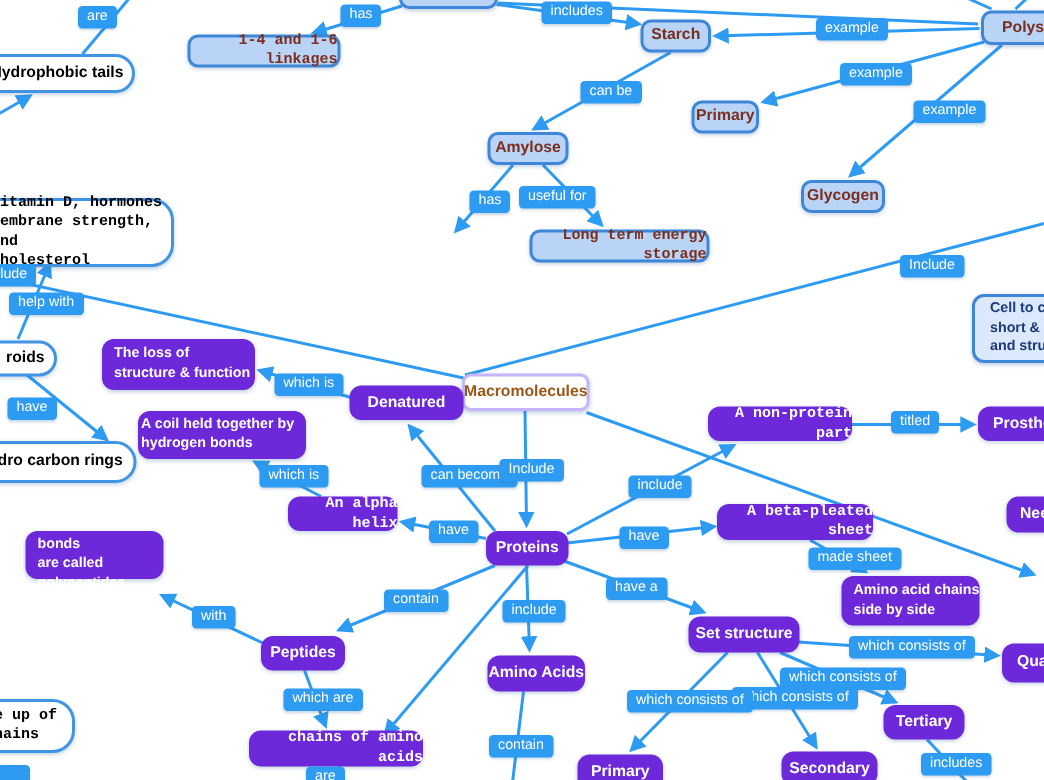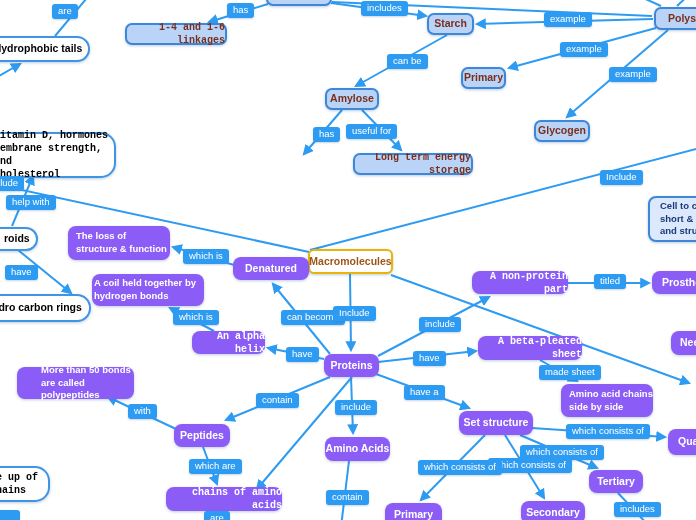--- a/index.html
+++ b/index.html
@@ -3,23 +3,23 @@
 <meta charset="utf-8">
 <style>
   html,body{margin:0;padding:0;background:#fff;}
   .canvas{position:relative;width:696px;height:520px;overflow:hidden;background:#ffffff;
           font-family:"Liberation Sans","DejaVu Sans",sans-serif;}
   .edges{position:absolute;left:0;top:0;width:696px;height:520px;}
   .node{position:absolute;box-sizing:border-box;display:flex;align-items:center;justify-content:center;
         font-weight:bold;white-space:pre-line;line-height:1.3;font-size:10.5px;
         box-shadow:0 1px 3px rgba(40,90,150,.30);text-align:right;}
   .bn{background:#b9d4f6;border:2px solid #3e87d8;border-radius:7px;color:#7a2e1d;}
-  .kn{background:#8b5cf6;border-radius:8px;color:#ffffff;}
+  .kn{background:#6d28d9;border-radius:8px;color:#ffffff;}
   .wn{background:#ffffff;border:2px solid #4094e4;border-radius:15px;color:#000000;}
-  .mn{background:#ffffff;border:2px solid #eab308;border-radius:6px;color:#9c5718;}
+  .mn{background:#ffffff;border:2px solid #c4b5fd;border-radius:6px;color:#9c5718;}
   .lt{background:#dce8fc;border:2px solid #3e87d8;border-radius:8px;color:#1a3a7a;}
   .tl{justify-content:flex-start;text-align:left;}
   .f10{font-size:10px;font-family:Liberation Mono, monospace;}
   .f95{font-size:9.5px;line-height:1.35;}
   .lb{position:absolute;background:#2e9bf2;color:#fff;font-size:9.5px;line-height:1.15;
       padding:2px 6px;border-radius:3px;white-space:nowrap;box-shadow:0 1px 2px rgba(40,90,150,.25);}
 </style>
 </head>
 <body>
 
@@ -107,21 +107,21 @@
   <div class="node kn f10" style="left:472px;top:271px;width:96px;height:23px">A non-protein part</div>
   <div class="node kn tl" style="left:652px;top:271px;width:82px;height:23px;padding-left:10px">Prosthet</div>
   <div class="node kn f10" style="left:478px;top:336px;width:104px;height:24px">A beta-pleated sheet</div>
   <div class="node kn tl" style="left:671px;top:331px;width:58px;height:24px;padding-left:9px">Nee</div>
   <div class="node kn tl f95" style="left:561px;top:384px;width:92px;height:33px;padding-left:8px">Amino acid chains
 side by side</div>
   <div class="node kn" style="left:324px;top:354px;width:55px;height:23px">Proteins</div>
   <div class="node kn" style="left:325px;top:437px;width:65px;height:24px">Amino Acids</div>
   <div class="node kn" style="left:459px;top:411px;width:74px;height:24px">Set structure</div>
   <div class="node kn" style="left:174px;top:424px;width:56px;height:23px">Peptides</div>
-  <div class="node kn tl f95" style="left:17px;top:367px;width:117px;height:32px;padding-left:24px">More than 50 bonds
+  <div class="node kn tl f95" style="left:17px;top:354px;width:92px;height:32px;padding-left:8px">More than 50 bonds
 are called polypeptides</div>
   <div class="node kn f10" style="left:166px;top:487px;width:116px;height:24px">chains of amino acids</div>
   <div class="node kn" style="left:589px;top:470px;width:54px;height:23px">Tertiary</div>
   <div class="node kn" style="left:521px;top:501px;width:64px;height:23px">Secondary</div>
   <div class="node kn" style="left:385px;top:503px;width:57px;height:24px">Primary</div>
   <div class="node kn tl" style="left:668px;top:429px;width:60px;height:26px;padding-left:10px">Qua</div>
 
   <div class="lb" style="left:52px;top:4px">are</div>
   <div class="lb" style="left:227px;top:3px">has</div>
   <div class="lb" style="left:361px;top:1px">includes</div>

